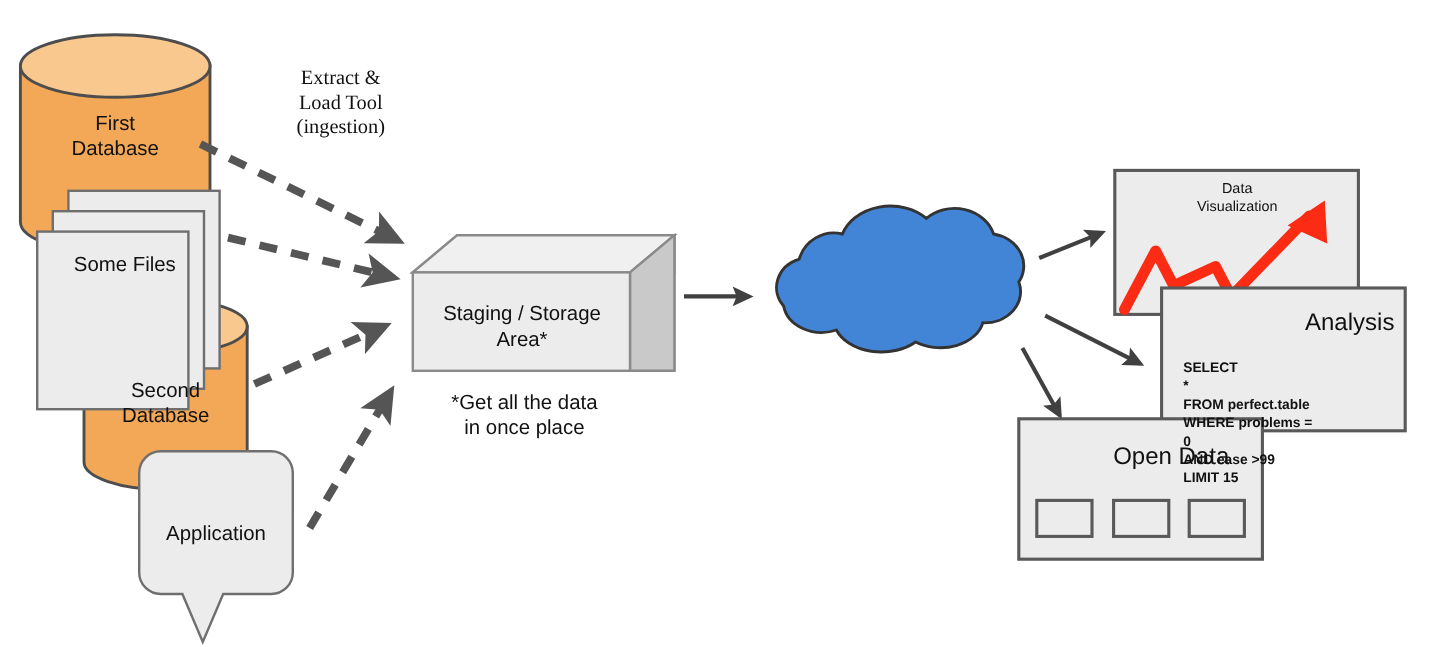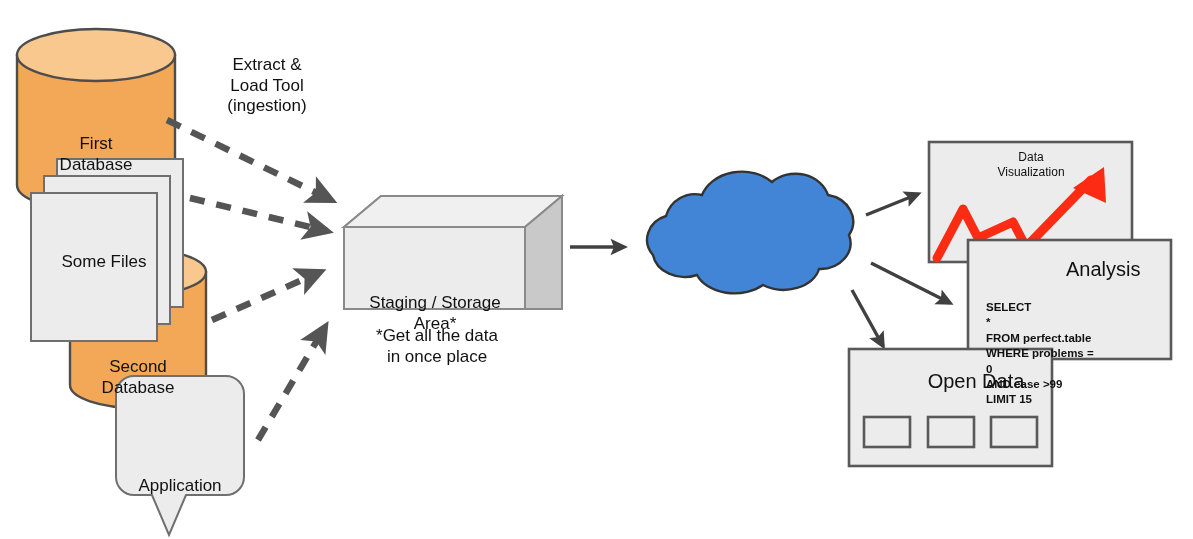--- a/index.html
+++ b/index.html
@@ -27,21 +27,21 @@
   }
   .lbl {
     position: absolute;
     text-align: center;
     color: #111111;
     line-height: 1.22;
     white-space: pre-line;
     pointer-events: none;
   }
   .lbl-white { color: #ffffff; }
-  .t-node   { font-size: 17px; margin-top: 41px; }
+  .t-node   { font-size: 17px; }
   .t-note   { font-size: 17px; }
   .t-edge   { font-size: 17px; }
   .t-panel  { font-size: 12px; }
   .t-panel-lg { font-size: 20px; }
   .t-sql    { font-size: 11.5px; text-align: left; line-height: 1.34; font-weight: 600; margin-top: 34px; }
 </style>
 </head>
 <body>
 
 <div id="canvas">
@@ -135,36 +135,36 @@
   <div class="lbl t-node" style="left:17px; top:93px; width:158px;">First
 Database</div>
 
   <div class="lbl t-node" style="left:31px; top:211px; width:146px;">Some Files</div>
 
   <div class="lbl t-node" style="left:70px; top:316px; width:136px;">Second
 Database</div>
 
   <div class="lbl t-node" style="left:116px; top:435px; width:128px;">Application</div>
 
-  <div class="lbl t-edge" style="left:202px; top:55px; width:130px;">Extract &amp;
+  <div class="lbl t-edge" style="left:219px; top:55px; width:130px;font-family:Liberation Serif, serif;">Extract &amp;
 Load Tool
 (ingestion)</div>
 
   <div class="lbl t-node" style="left:349px; top:252px; width:172px;">Staging / Storage
 Area*</div>
 
   <div class="lbl t-note" style="left:357px; top:326px; width:160px;">*Get all the data
 in once place</div>
 
 
 
   <div class="lbl t-panel" style="left:950px; top:150px; width:162px;">Data
 Visualization</div>
 
-  <div class="lbl t-panel-lg" style="left:1066px; top:257px; width:96px; text-align:left;">Analysis</div>
+  <div class="lbl t-panel-lg" style="left:1066px; top:257px; width:96px; text-align:right;">Analysis</div>
 
   <div class="lbl t-sql" style="left:986px; top:266px; width:120px;">SELECT
 *
 FROM perfect.table
 WHERE problems =
 0
 AND ease &gt;99
 LIMIT 15</div>
 
   <div class="lbl t-panel-lg" style="left:899px; top:369px; width:154px;">Open Data</div>

